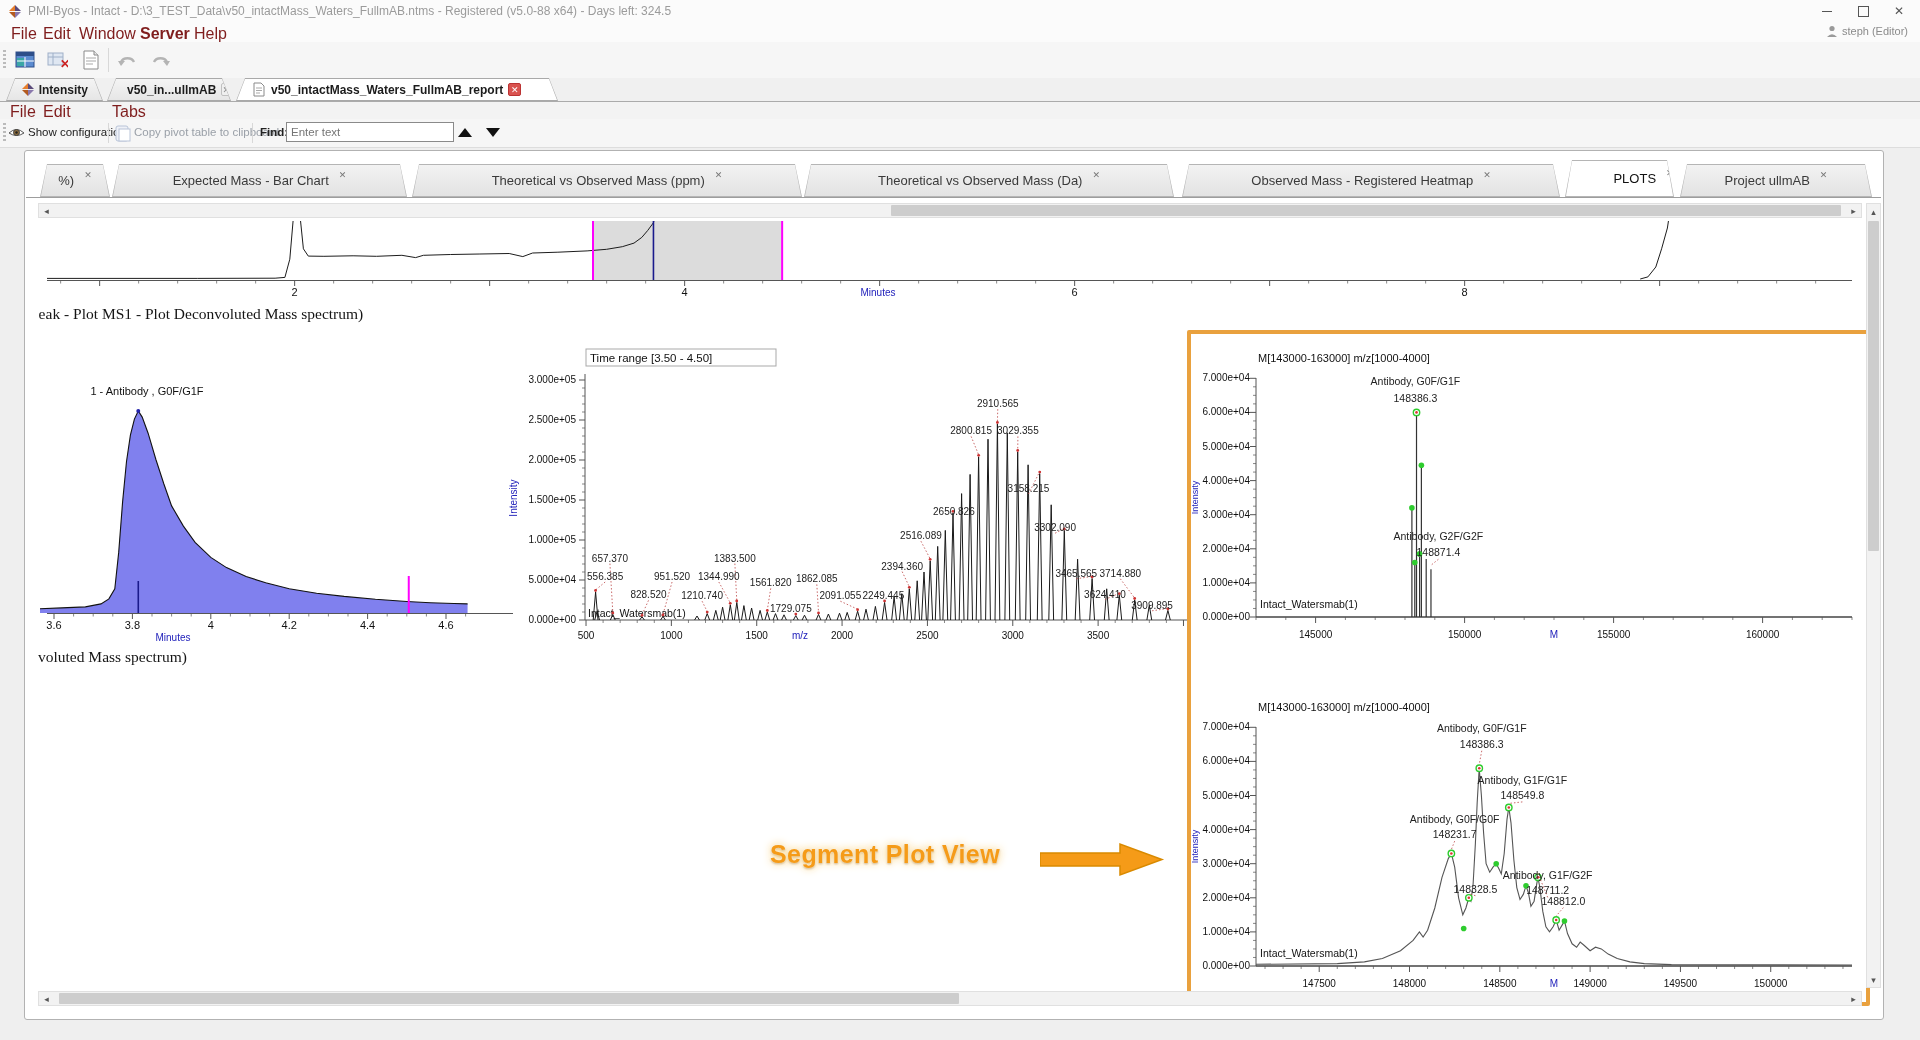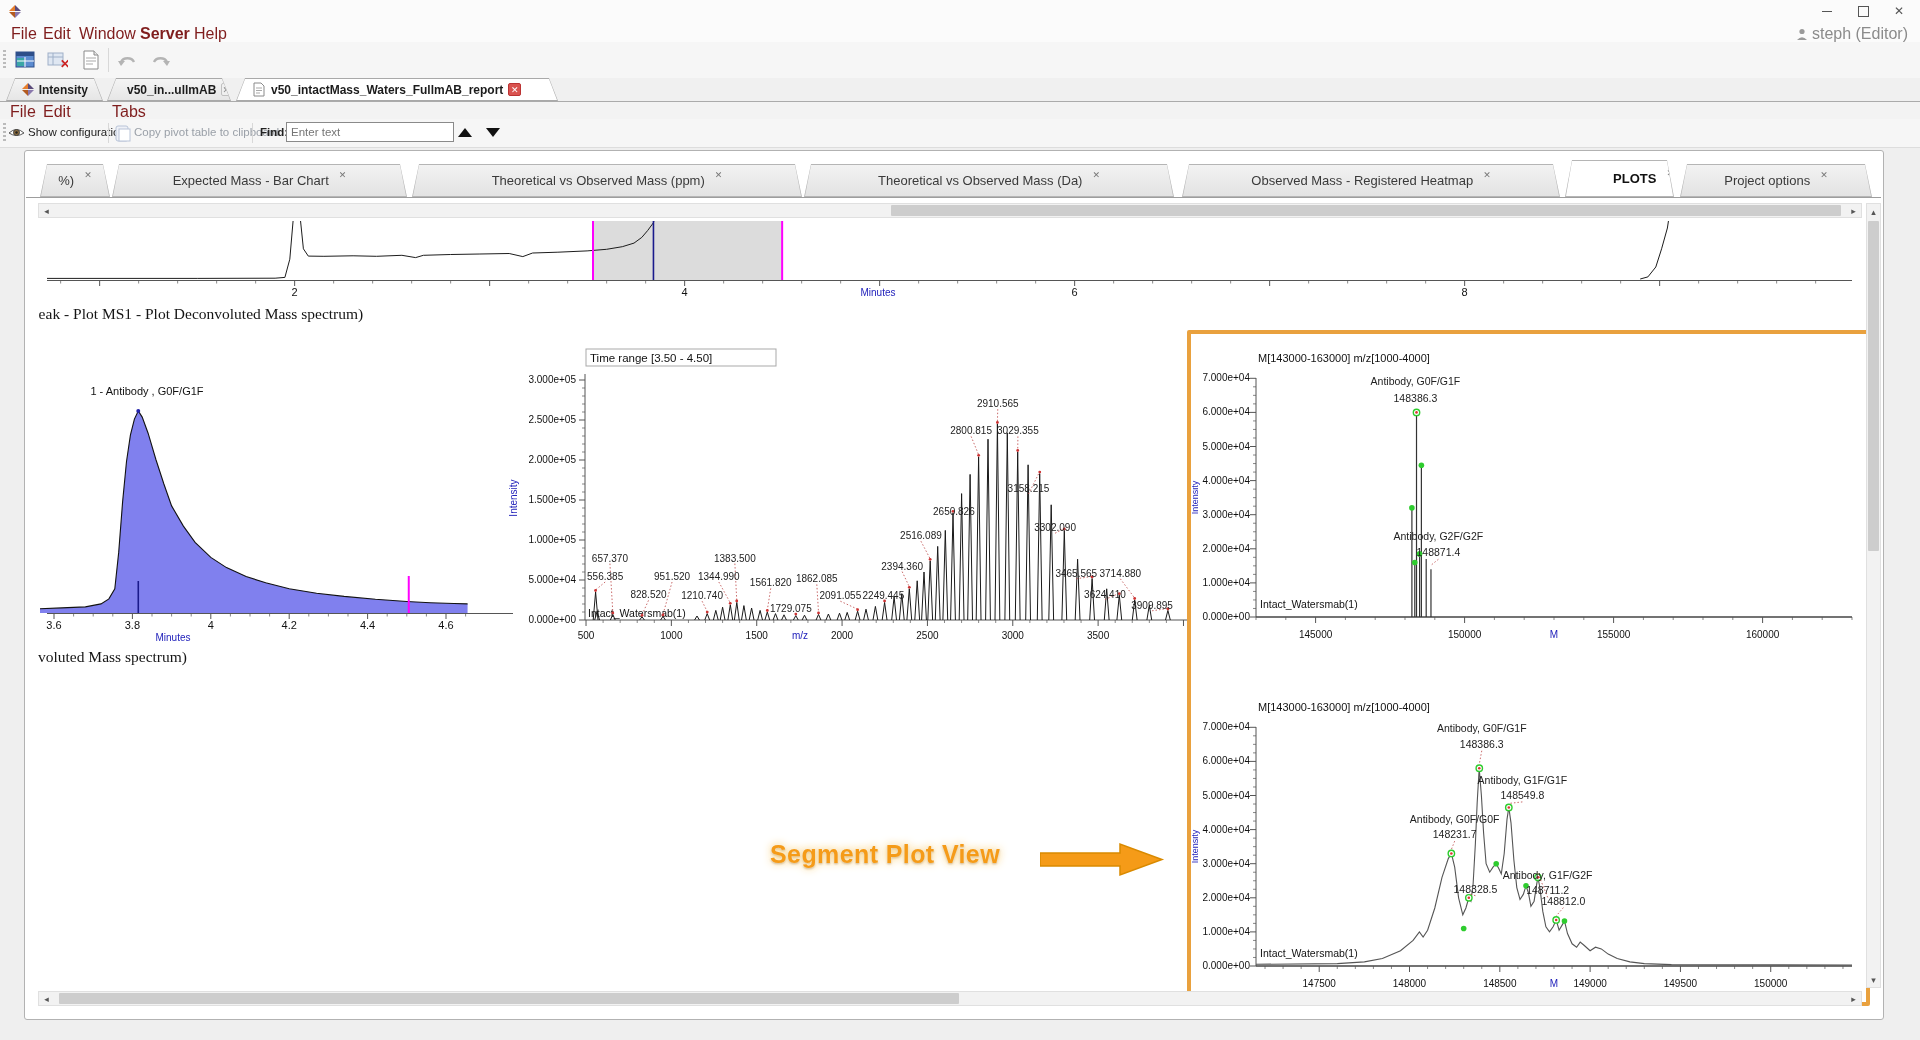--- a/index.html
+++ b/index.html
@@ -5,21 +5,21 @@
   html,body{margin:0;padding:0;}
   body{width:1920px;height:1040px;position:relative;background:#efefef;
        font-family:"Liberation Sans",sans-serif;overflow:hidden;color:#222;}
   .abs{position:absolute;}
   
   #titlebar{left:0;top:0;width:1920px;height:22px;background:#fbfbfb;}
   #title-text{left:28px;top:4px;font-size:12px;color:#9b9b9b;white-space:nowrap;}
   .winbtn{top:0;width:34px;height:22px;display:flex;align-items:center;justify-content:center;color:#555;font-size:12px;cursor:default;}
   #menubar{left:0;top:22px;width:1920px;height:20px;background:#fbfbfb;}
   .menu-item{position:absolute;top:3px;font-size:16px;color:#7f1d1d;}
-  #user-area{right:12px;top:3px;position:absolute;font-size:16px;color:#8b8b8b;display:flex;gap:4px;align-items:center;}
+  #user-area{right:12px;top:3px;position:absolute;font-size:11px;color:#8b8b8b;display:flex;gap:4px;align-items:center;}
   #toolbar{left:0;top:42px;width:1920px;height:36px;background:#f6f6f6;border-bottom:1px solid #e2e2e2;}
   .tool-icon{position:absolute;top:7px;width:22px;height:22px;}
   .vsep{position:absolute;width:1px;background:#d8d8d8;}
   .grip{position:absolute;left:3px;top:8px;width:3px;height:20px;
         background:repeating-linear-gradient(#bbb 0 2px,transparent 2px 4px);}
   
   #maintabs{left:0;top:78px;width:1920px;height:24px;background:#f0f0f0;}
   #maintabs .baseline{position:absolute;left:0;top:23px;width:1920px;height:1px;background:#ababab;}
   .mtab{position:absolute;top:0;height:23px;}
   .mtab .edge{position:absolute;inset:0;clip-path:polygon(9px 0,calc(100% - 9px) 0,100% 100%,0 100%);background:#a9a9a9;}
@@ -42,21 +42,21 @@
   
   #panel{left:24px;top:150px;width:1858px;height:868px;background:#fff;border:1px solid #b2b2b2;border-radius:3px;}
   #innertabs{position:absolute;left:1px;top:9px;width:1855px;height:37px;border-bottom:1px solid #9d9d9d;}
   .itab{position:absolute;bottom:0;height:33px;cursor:default;}
   .itab .edge{position:absolute;inset:0;clip-path:polygon(7px 0,calc(100% - 7px) 0,100% 100%,0 100%);background:#b5b5b5;}
   .itab .face{position:absolute;inset:1px;clip-path:polygon(6px 0,calc(100% - 6px) 0,100% 100%,0 100%);
         background:linear-gradient(#f2f2f2,#e3e3e3);display:flex;align-items:center;justify-content:center;gap:10px;}
   .itab.active{height:37px;}
   .itab.active .face{background:#fff;}
   .itab .lbl{font-size:13px;color:#3a3a3a;white-space:nowrap;}
-  .itab.active .lbl{font-weight:bold;color:#111;padding-left:48px;}
+  .itab.active .lbl{font-weight:normal;color:#111;padding-left:48px;}
   .itab .x{font-size:9px;color:#777;position:relative;top:-6px;}
   
   .hscroll{position:absolute;height:15px;background:#f2f2f2;border:1px solid #e0e0e0;box-sizing:border-box;}
   .hscroll .btn{position:absolute;top:0;width:15px;height:13px;display:flex;align-items:center;justify-content:center;color:#555;font-size:9px;}
   .hscroll .thumb{position:absolute;top:1px;height:11px;background:#cdcdcd;border-radius:1px;}
   .vscroll{position:absolute;width:15px;background:#f2f2f2;border:1px solid #e0e0e0;box-sizing:border-box;}
   .vscroll .btn{position:absolute;left:0;width:13px;height:15px;display:flex;align-items:center;justify-content:center;color:#555;font-size:9px;}
   .vscroll .thumb{position:absolute;left:1px;width:11px;background:#cdcdcd;border-radius:1px;}
   
   .serif-caption{position:absolute;font-family:"Liberation Serif",serif;font-size:15.5px;color:#151515;overflow:hidden;white-space:nowrap;}
@@ -68,20 +68,21 @@
 </head>
 <body>
 
 <div id="titlebar" class="abs">
   <svg class="abs" style="left:8px;top:4px" width="15" height="15">
     <polygon points="1,7 7,1 7,7" fill="#E87F2C"></polygon>
       <polygon points="7,1 13,7 7,7" fill="#5A4A7A"></polygon>
     <polygon points="1,8 7,8 7,14" fill="#B35A1F"></polygon>
       <polygon points="7,8 13,8 7,14" fill="#8A78AC"></polygon>
   </svg>
+  <span id="title-text" class="abs">PMI-Byos - Intact - D:\3_TEST_Data\v50_intactMass_Waters_FullmAB.ntms - Registered (v5.0-88 x64) - Days left: 324.5</span>
   <div class="winbtn abs" style="right:76px">
       <span style="width:10px;height:1px;background:#555;display:inline-block"></span>
     </div>
   <div class="winbtn abs" style="right:40px">
       <span style="width:9px;height:9px;border:1px solid #555;display:inline-block"></span>
     </div>
   <div class="winbtn abs" style="right:4px">✕</div>
 </div>
 
 <div id="menubar" class="abs">
@@ -240,21 +241,21 @@
       <div class="itab active" style="left: 1539px; width: 109px; z-index: 3;">
         <div class="edge"></div>
         <div class="face">
           <span class="lbl">PLOTS</span>
           <span class="x">✕</span>
         </div>
       </div>
       <div class="itab" style="left: 1654px; width: 192px; z-index: 1;">
         <div class="edge"></div>
         <div class="face">
-          <span class="lbl">Project options</span>
+          <span class="lbl">Project ullmAB</span>
           <span class="x">✕</span>
         </div>
       </div>
     </div>
 </div>
 
 <div class="hscroll abs" style="left:38px;top:203px;width:1824px">
   <div class="btn" style="left:0">◂</div>
   <div class="btn" style="right:0">▸</div>
   <div class="thumb" style="left:852px;width:950px"></div>

